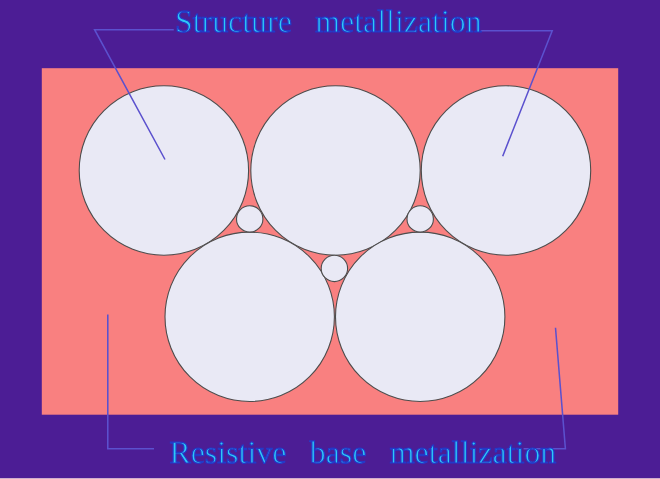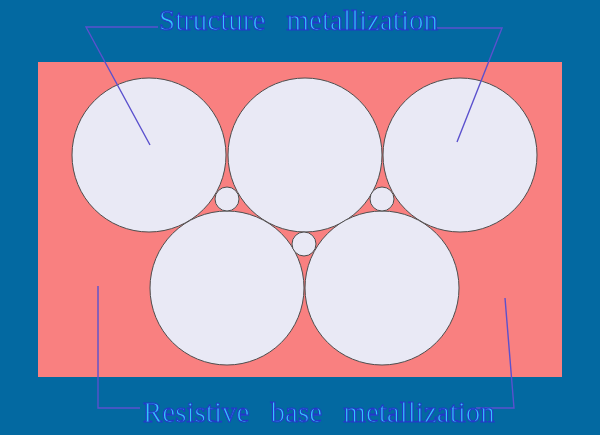--- a/index.html
+++ b/index.html
@@ -1,36 +1,36 @@
 <!DOCTYPE html>
 <html><head>
 <meta charset="utf-8">
 <style>
   html,body{margin:0;padding:0;background:#ffffff;}
   #canvas{
     position:relative;
     width:600px;height:435px;
-    background:#0369a1;
+    background:#4c1d95;
     overflow:hidden;
     font-family:"Liberation Serif","DejaVu Serif",serif;
   }
   #diagram-svg{position:absolute;left:0;top:0;}
   .callout-label{
     position:absolute;
     font-size:29px;
     line-height:1.1;
     word-spacing:14px;
     white-space:nowrap;
     color:#2EC9F7;
     -webkit-text-stroke:1.1px #2438C8;
     letter-spacing:0px;
     user-select:none;
   }
   #top-label{left:159px;top:5px;}
-  #bottom-label{left:143px;top:397px;}
+  #bottom-label{left:154px;top:397px;}
 </style>
 </head>
 <body>
 
 <div id="canvas">
   <svg id="diagram-svg" width="600" height="435" viewBox="0 0 600 435">
       <rect x="38" y="62" width="524" height="315" fill="#F98080"></rect>
       <circle cx="149" cy="155" r="77" fill="#E9E9F5" stroke="#4D4D4D" stroke-width="1"></circle>
       <circle cx="305" cy="155" r="77" fill="#E9E9F5" stroke="#4D4D4D" stroke-width="1"></circle>
       <circle cx="460" cy="155" r="77" fill="#E9E9F5" stroke="#4D4D4D" stroke-width="1"></circle>

